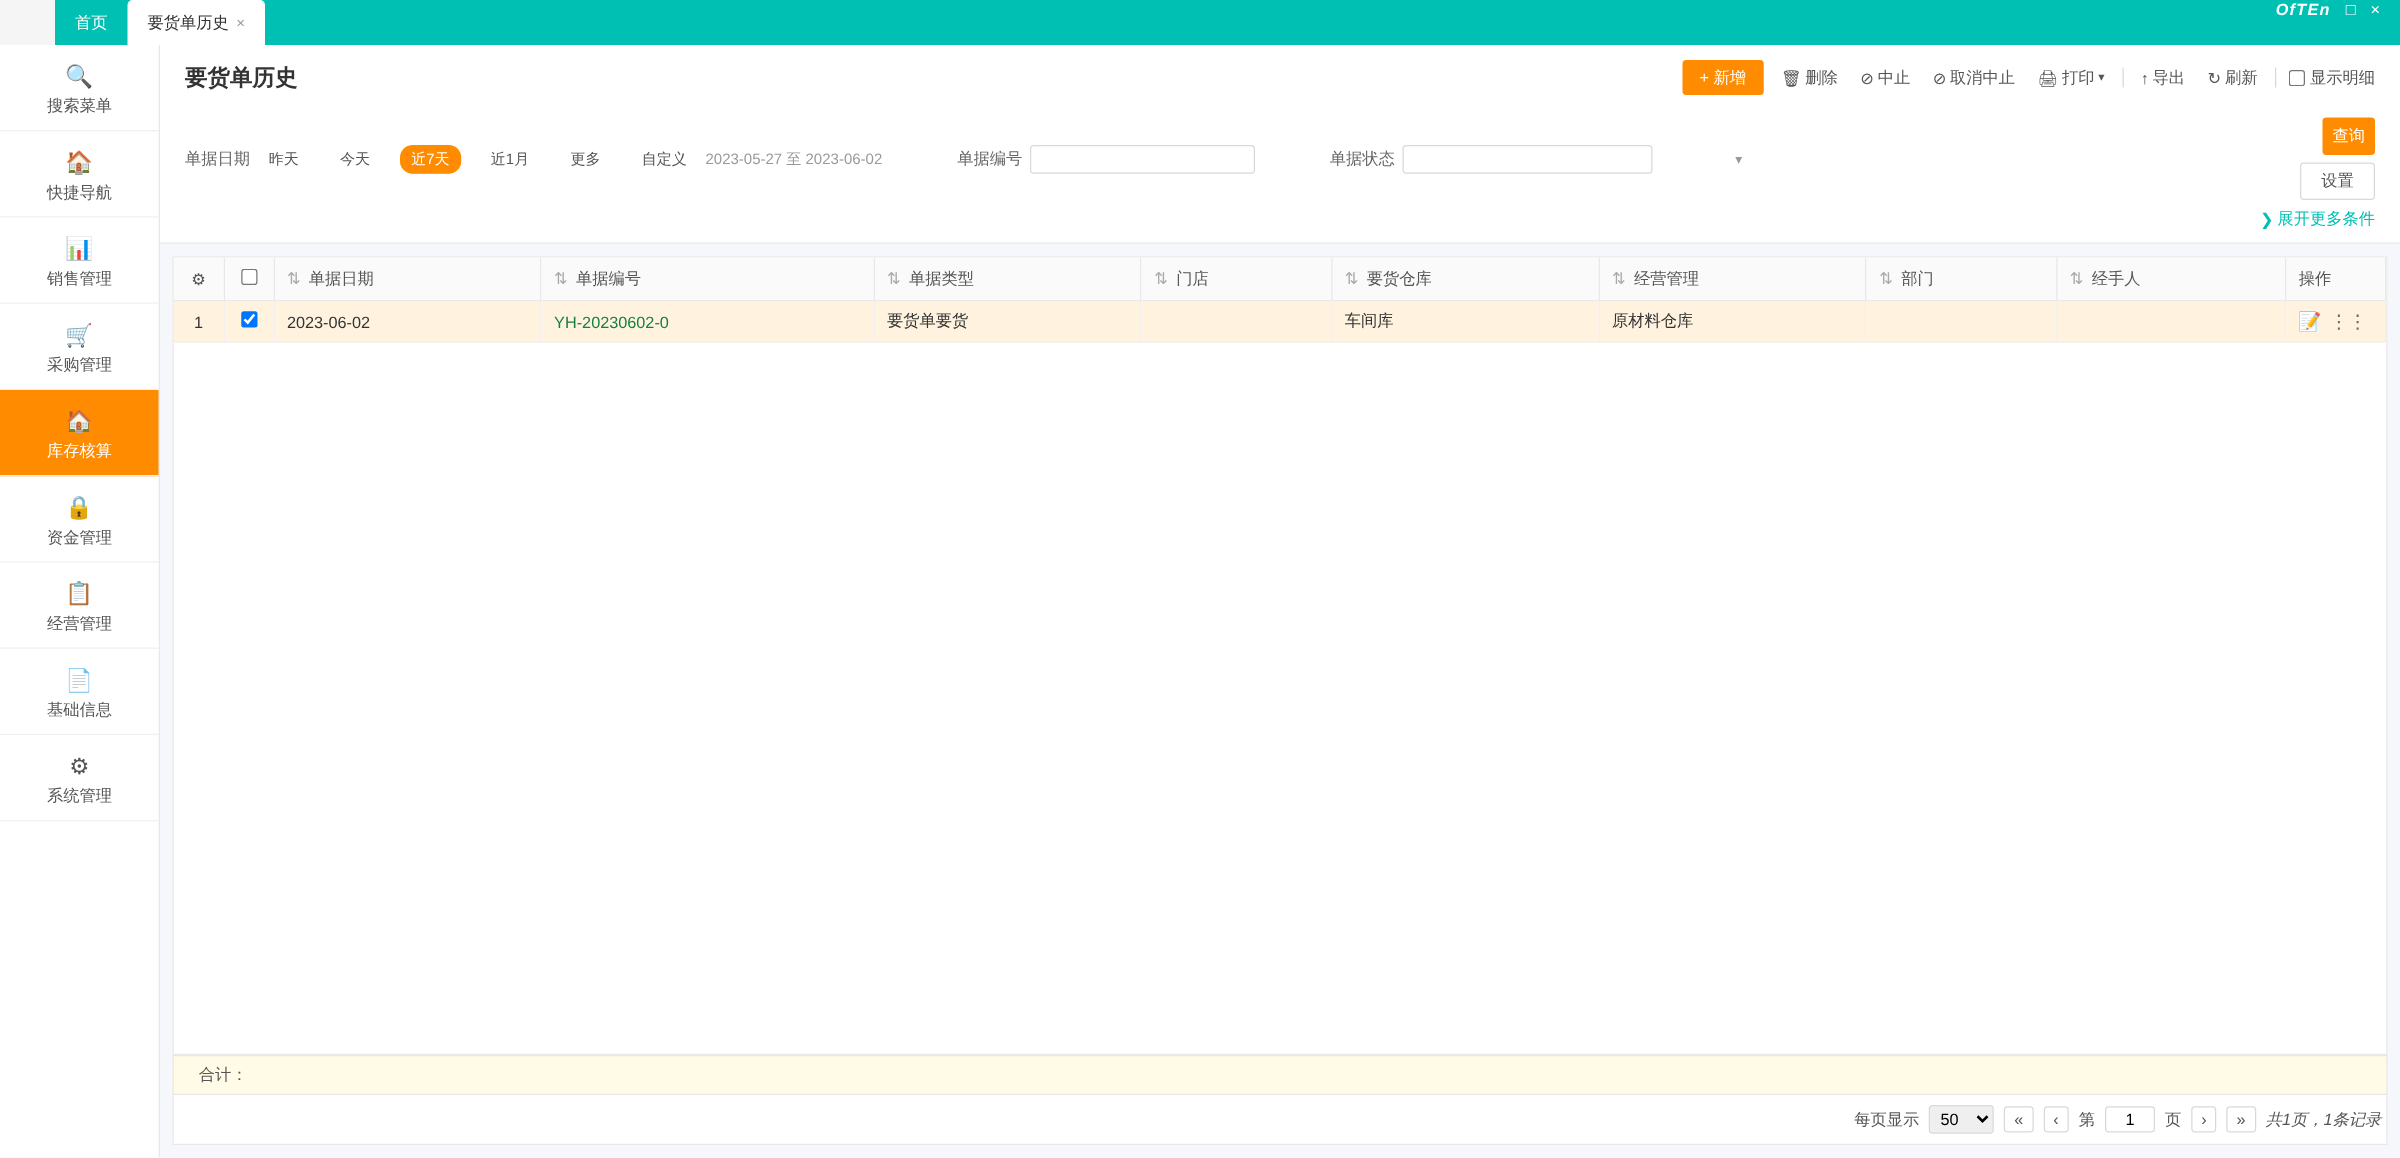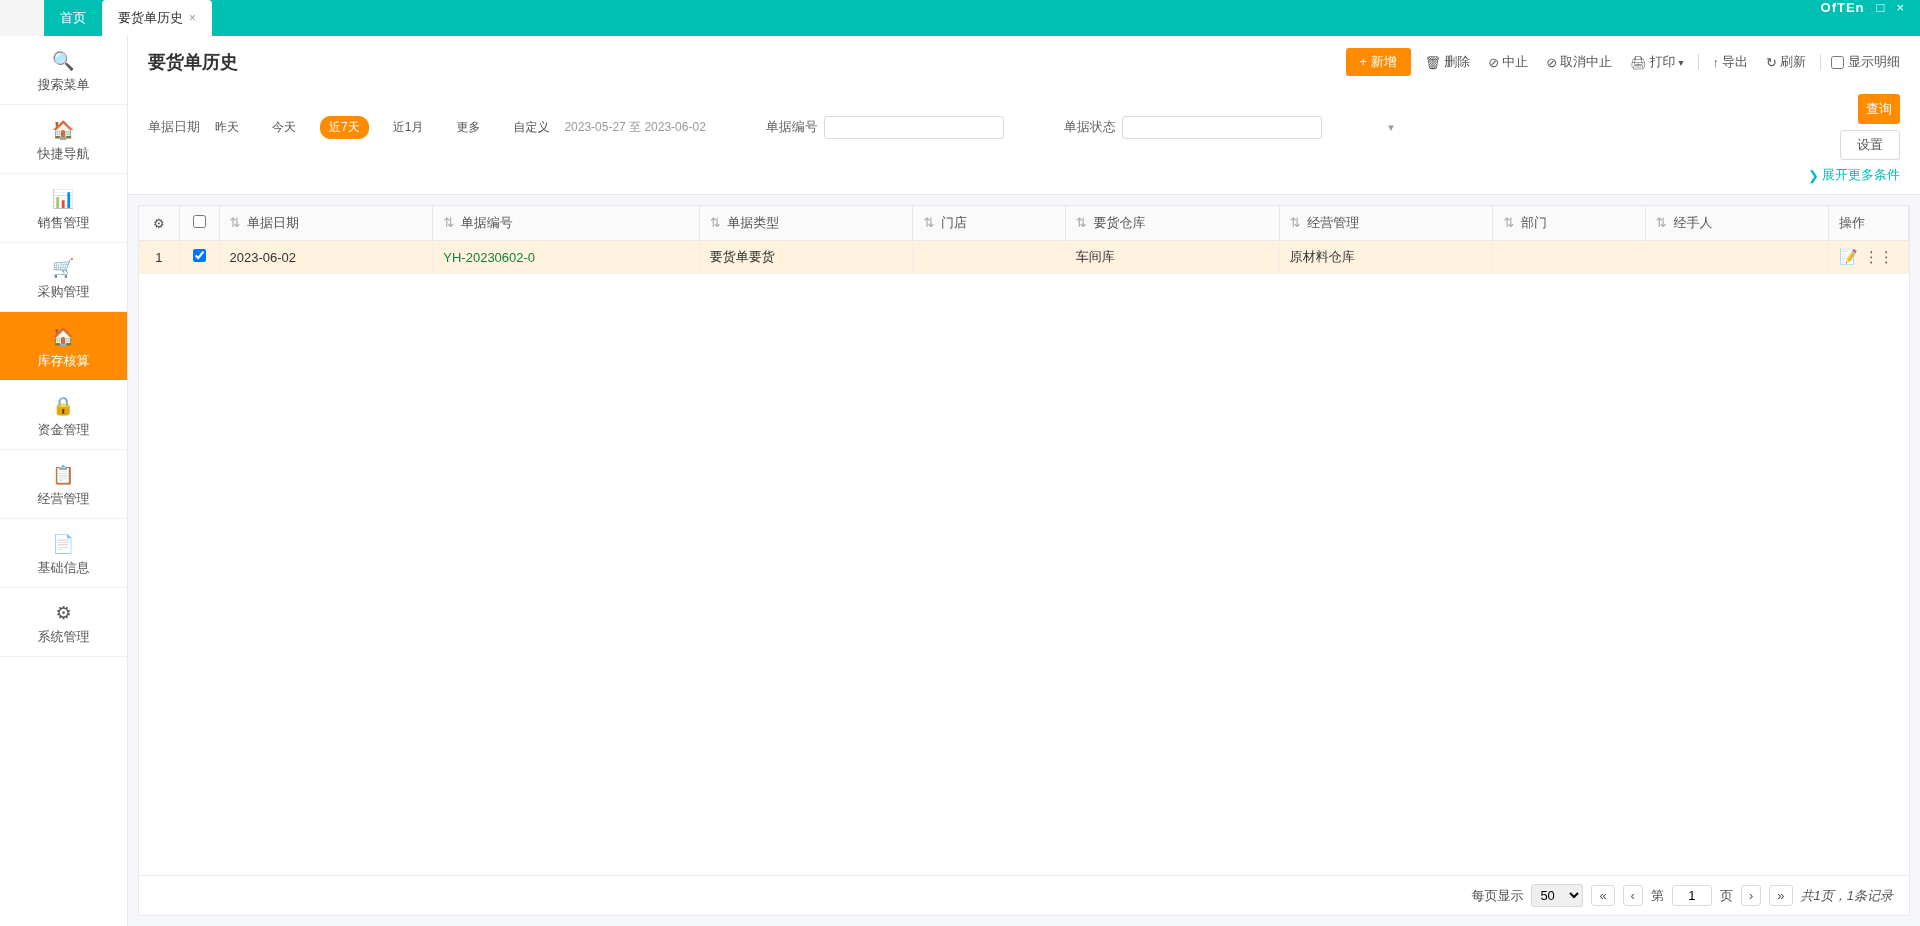--- a/index.html
+++ b/index.html
@@ -302,21 +302,21 @@
       border: 1px solid #e8e8e8;
       border-top: 1px solid #e8e8e8;
     }
     .total-label { color: #555; font-size: 13px; }
 
     
     .pagination-bar {
       display: flex;
       align-items: center;
       justify-content: flex-end;
-      padding: 8px 16px;
+      padding: 8px 4px;
       gap: 8px;
       background: #fff;
       border-top: 1px solid #e8e8e8;
       flex-shrink: 0;
       font-size: 13px;
       color: #555;
       margin: 0 10px 10px;
       border: 1px solid #e8e8e8;
       border-top: none;
     }
@@ -362,21 +362,21 @@
   <div class="top-bar-tabs">
     <div class="tab-item home">
       <span>首页</span>
     </div>
     <div class="tab-item active">
       <span>要货单历史</span>
       <span class="tab-close">×</span>
     </div>
   </div>
   <div class="top-bar-right">
-    <span style="font-weight:bold; letter-spacing:1px;">OfTEn</span>
+    <span style="font-style:italic; font-weight:bold; letter-spacing:1px;">OfTEn</span>
     <span>□</span>
     <span>×</span>
   </div>
 </div>
 
 <div class="main-layout">
 
   <div class="sidebar">
     <div class="sidebar-item">
       <span class="sidebar-icon">🔍</span>
@@ -570,20 +570,23 @@
               <div class="operations">
                 <span class="op-icon" title="编辑">📝</span>
                 <span class="op-icon" title="更多">⋮⋮</span>
               </div>
             </td>
           </tr>
         </tbody>
       </table>
     </div>
 
+    <div class="table-footer">
+      <span class="total-label">合计：</span>
+    </div>
 
     <div class="pagination-bar">
       <span class="page-size-label">每页显示</span>
       <select class="page-size-select">
         <option value="20">20</option>
         <option value="50" selected="">50</option>
         <option value="100">100</option>
       </select>
       <button class="page-nav-btn">«</button>
       <button class="page-nav-btn">‹</button>

